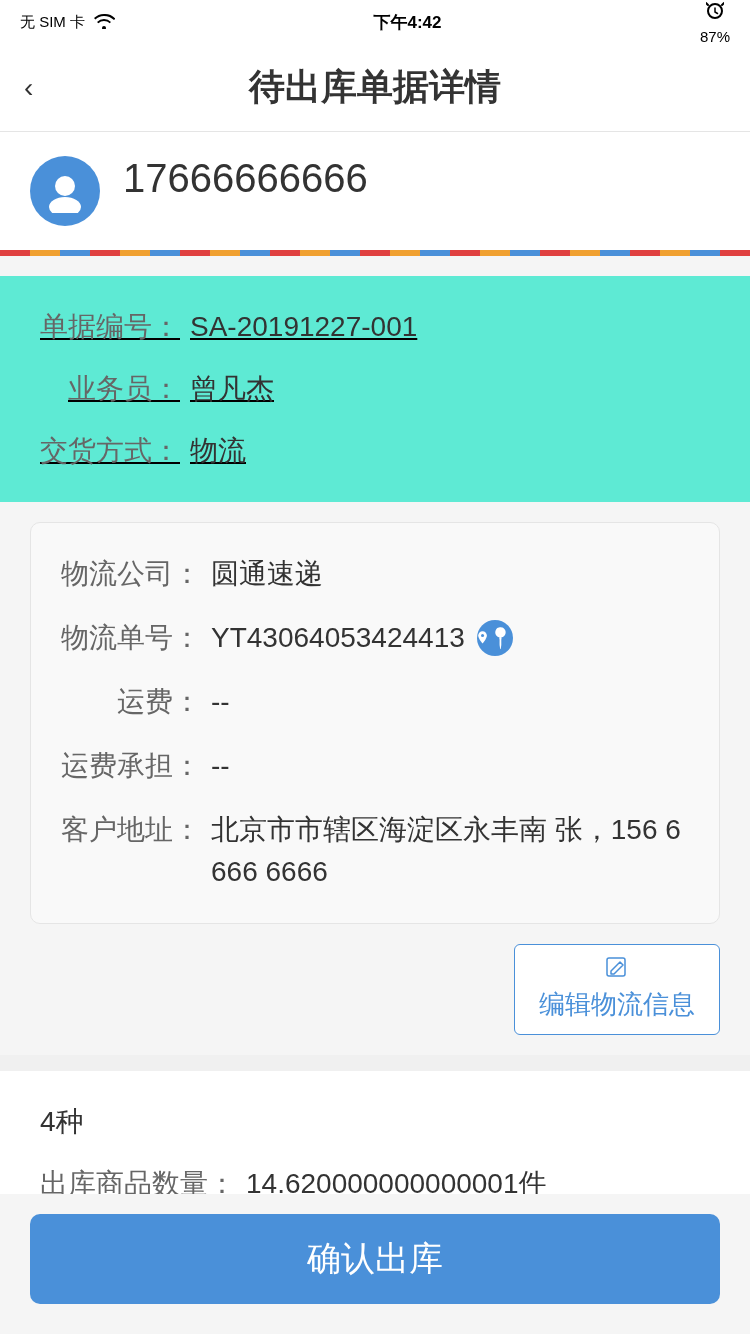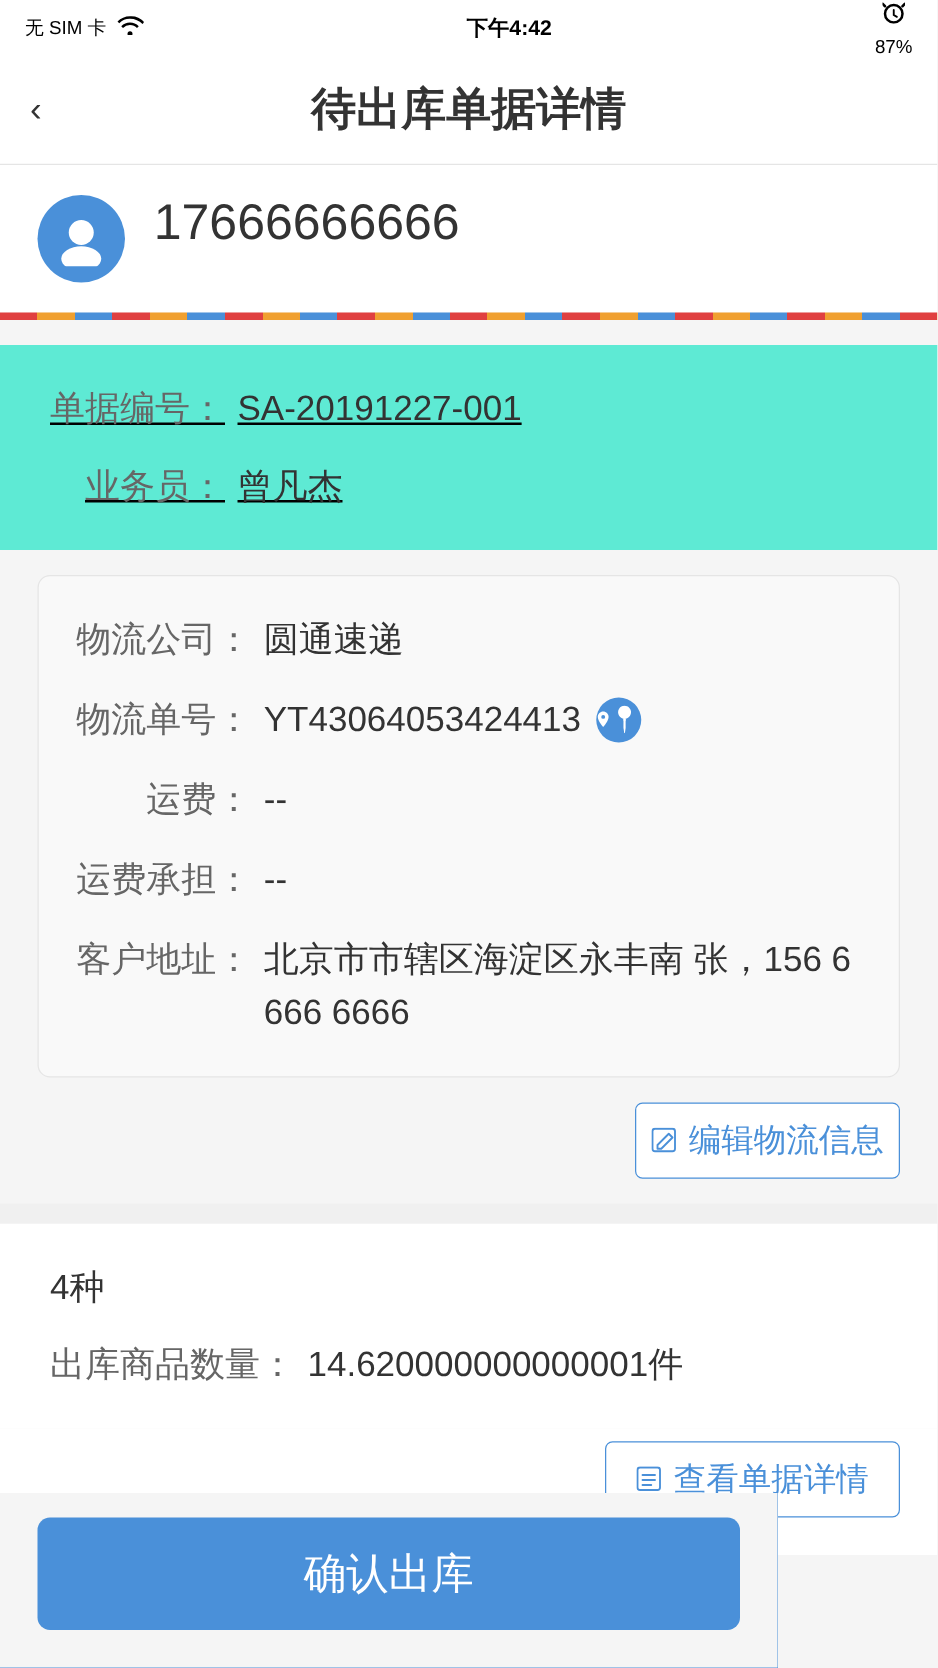--- a/index.html
+++ b/index.html
@@ -182,26 +182,27 @@
     .edit-btn-row {
       display: flex;
       justify-content: flex-end;
       padding: 0 30px 20px;
     }
     .edit-btn {
       border: 1.5px solid #4a90d9;
       border-radius: 6px;
       color: #4a90d9;
       background: #fff;
-      padding: 12px 12px;
+      padding: 12px 24px;
       font-size: 26px;
       display: flex;
       align-items: center;
       gap: 8px;
       cursor: pointer;
+      flex-direction: column;
     }
 
     
     .section-separator {
       height: 16px;
       background: #f0f0f0;
     }
 
     
     .goods-section {
@@ -252,21 +253,21 @@
       flex: 1;
       background: #f5f5f5;
       min-height: 200px;
     }
 
     
     .confirm-btn-area {
       position: fixed;
       bottom: 0;
       left: 0;
-      width: 622px;
+      width: 750px;
       padding: 20px 30px 30px;
       background: #f5f5f5;
     }
     .confirm-btn {
       width: 100%;
       height: 90px;
       background: #4a90d9;
       border: none;
       border-radius: 10px;
       color: #fff;
@@ -337,20 +338,24 @@
 
 <div class="info-section">
   <div class="info-row">
     <span class="info-label">单据编号：</span>
     <span class="info-value">SA-20191227-001</span>
   </div>
   <div class="info-row">
     <span class="info-label">业务员：</span>
     <span class="info-value">曾凡杰</span>
   </div>
+  <div class="info-row">
+    <span class="info-label">交货方式：</span>
+    <span class="info-value">物流</span>
+  </div>
 </div>
 
 <div class="logistics-card">
   <div class="logistics-row">
     <span class="logistics-label">物流公司：</span>
     <span class="logistics-value">圆通速递</span>
   </div>
   <div class="logistics-row">
     <span class="logistics-label">物流单号：</span>
     <div class="logistics-value">

